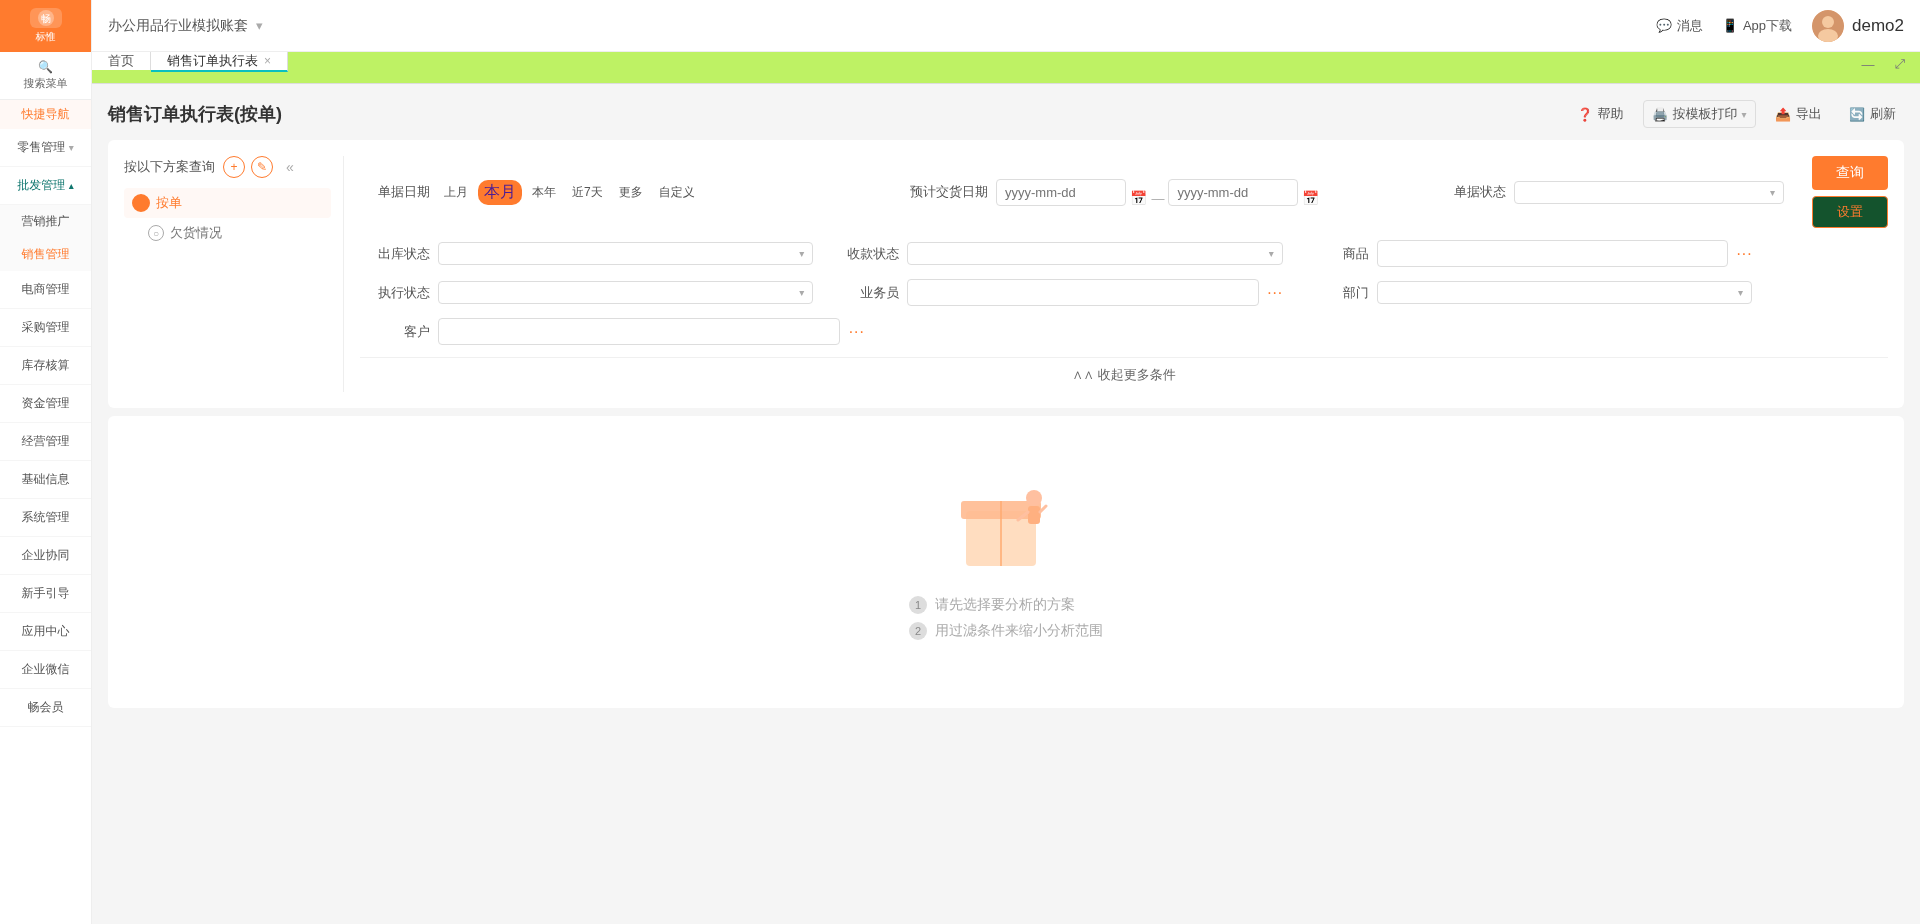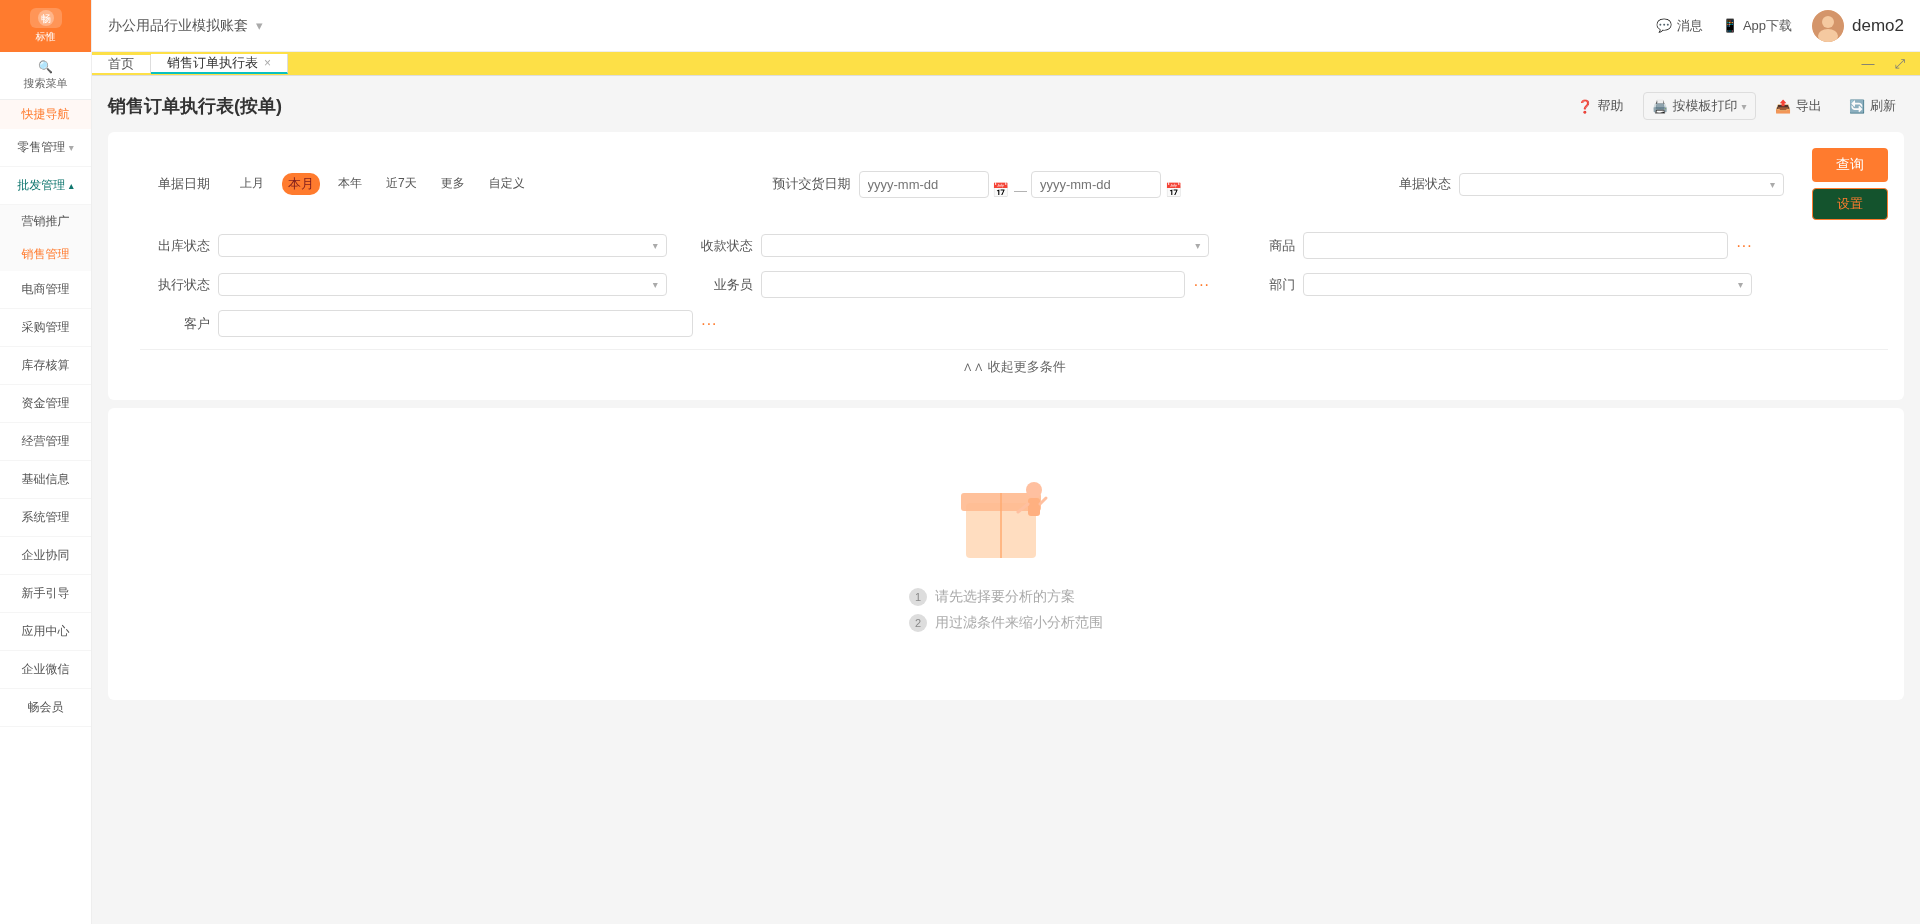--- a/index.html
+++ b/index.html
@@ -22,21 +22,21 @@
     .main { flex: 1; display: flex; flex-direction: column; overflow: hidden; }
 
     
     .topbar { height: 52px; background: #fff; border-bottom: 1px solid #eee; display: flex; align-items: center; padding: 0 16px; justify-content: space-between; }
     .topbar-left { display: flex; align-items: center; gap: 8px; }
     .topbar-right { display: flex; align-items: center; gap: 20px; }
     .topbar-icon-btn { display: flex; align-items: center; gap: 4px; color: #555; font-size: 13px; cursor: pointer; }
     .avatar { width: 32px; height: 32px; border-radius: 50%; background: #f0c0a0; display: flex; align-items: center; justify-content: center; font-size: 12px; color: #fff; overflow: hidden; cursor: pointer; }
 
     
-    .tabbar { height: 24px; background: #fde047; display: flex; align-items: center; border-bottom: 1px solid #ddd; }
+    .tabbar { height: 32px; background: #bef264; display: flex; align-items: flex-start; border-bottom: 1px solid #ddd; }
     .tab { display: flex; align-items: center; padding: 0 16px; font-size: 13px; cursor: pointer; border-right: 1px solid #ddd; gap: 6px; color: #555; }
     .tab.home { background: #fff; }
     .tab.active { background: #fff; color: #333; border-bottom: 2px solid #09c0c0; }
     .tab .close-btn { color: #aaa; font-size: 12px; cursor: pointer; }
     .tabbar-actions { margin-left: auto; display: flex; align-items: center; padding: 0 8px; gap: 8px; }
     .tabbar-actions .action-btn { width: 24px; height: 24px; display: flex; align-items: center; justify-content: center; cursor: pointer; color: #777; border-radius: 3px; }
 
     
     .content { flex: 1; overflow: auto; background: #f5f5f5; padding: 16px; }
 
@@ -59,22 +59,22 @@
     .filter-scheme-item .scheme-icon { width: 18px; height: 18px; border-radius: 50%; border: 2px solid #ff7b2e; display: flex; align-items: center; justify-content: center; }
     .filter-scheme-item .scheme-icon.inner { background: #ff7b2e; }
     .filter-scheme-item.sub { padding-left: 24px; color: #777; }
     .filter-scheme-item.sub .sub-icon { width: 16px; height: 16px; border-radius: 50%; border: 1px solid #aaa; display: flex; align-items: center; justify-content: center; font-size: 10px; color: #aaa; }
 
     .filter-right { flex: 1; padding-left: 16px; }
     .filter-row { display: flex; align-items: center; gap: 16px; margin-bottom: 12px; }
     .filter-field { display: flex; align-items: center; gap: 8px; flex: 1; }
     .filter-field-label { width: 70px; text-align: right; color: #555; font-size: 13px; flex-shrink: 0; }
     .filter-field-input { flex: 1; border: 1px solid #ddd; border-radius: 4px; padding: 5px 8px; font-size: 13px; color: #333; outline: none; background: #fff; }
-    .filter-date-group { display: flex; align-items: flex-start; gap: 12px; margin-left: 16px; }
-    .filter-date-group .date-tag { background: #ff7b2e; color: #7f1d1d; padding: 2px 6px; border-radius: 10px; font-size: 13px; cursor: pointer; }
+    .filter-date-group { display: flex; align-items: center; gap: 4px; }
+    .filter-date-group .date-tag { background: #ff7b2e; color: #4c1d95; padding: 2px 6px; border-radius: 10px; font-size: 16px; cursor: pointer; }
     .filter-date-group .date-btn { padding: 2px 6px; font-size: 12px; color: #555; cursor: pointer; border-radius: 10px; }
     .date-range { display: flex; align-items: flex-end; gap: 4px; flex: 1; }
     .date-input { border: 1px solid #ddd; border-radius: 4px; padding: 5px 8px; font-size: 13px; color: #999; outline: none; background: #fff; width: 130px; }
     .date-separator { color: #aaa; }
     .calendar-icon { color: #ff7b2e; cursor: pointer; font-size: 14px; }
     .dropdown-select { display: flex; align-items: center; border: 1px solid #ddd; border-radius: 4px; padding: 5px 8px; font-size: 13px; color: #333; cursor: pointer; background: #fff; gap: 4px; }
     .dropdown-select .arrow { color: #aaa; margin-left: auto; font-size: 10px; }
     .more-btn { color: #ff7b2e; cursor: pointer; font-size: 16px; }
     .collapse-more { text-align: center; padding: 8px; color: #666; font-size: 13px; cursor: pointer; border-top: 1px solid #f0f0f0; margin-top: 4px; }
 
@@ -200,20 +200,38 @@
         <div class="page-action-btn">
           <span>🔄</span>
           <span>刷新</span>
         </div>
       </div>
     </div>
 
     <div class="filter-panel">
       <div class="filter-status-row">
 
+        <div class="filter-left">
+          <div class="filter-left-title">
+            <span>按以下方案查询</span>
+            <div class="filter-left-icons">
+              <div class="icon-circle">+</div>
+              <div class="icon-circle">✎</div>
+              <div class="collapse-btn">«</div>
+            </div>
+          </div>
+          <div class="filter-scheme-item active">
+            <div class="scheme-icon inner"></div>
+            <span>按单</span>
+          </div>
+          <div class="filter-scheme-item sub">
+            <div class="sub-icon">○</div>
+            <span>欠货情况</span>
+          </div>
+        </div>
 
         <div class="filter-right">
 
           <div class="filter-row">
 
             <div class="filter-field" style="flex:1.5;">
               <span class="filter-field-label">单据日期</span>
               <div style="display:flex;align-items:center;gap:4px;flex:1;">
                 <div class="filter-date-group">
                   <span class="date-btn">上月</span>

